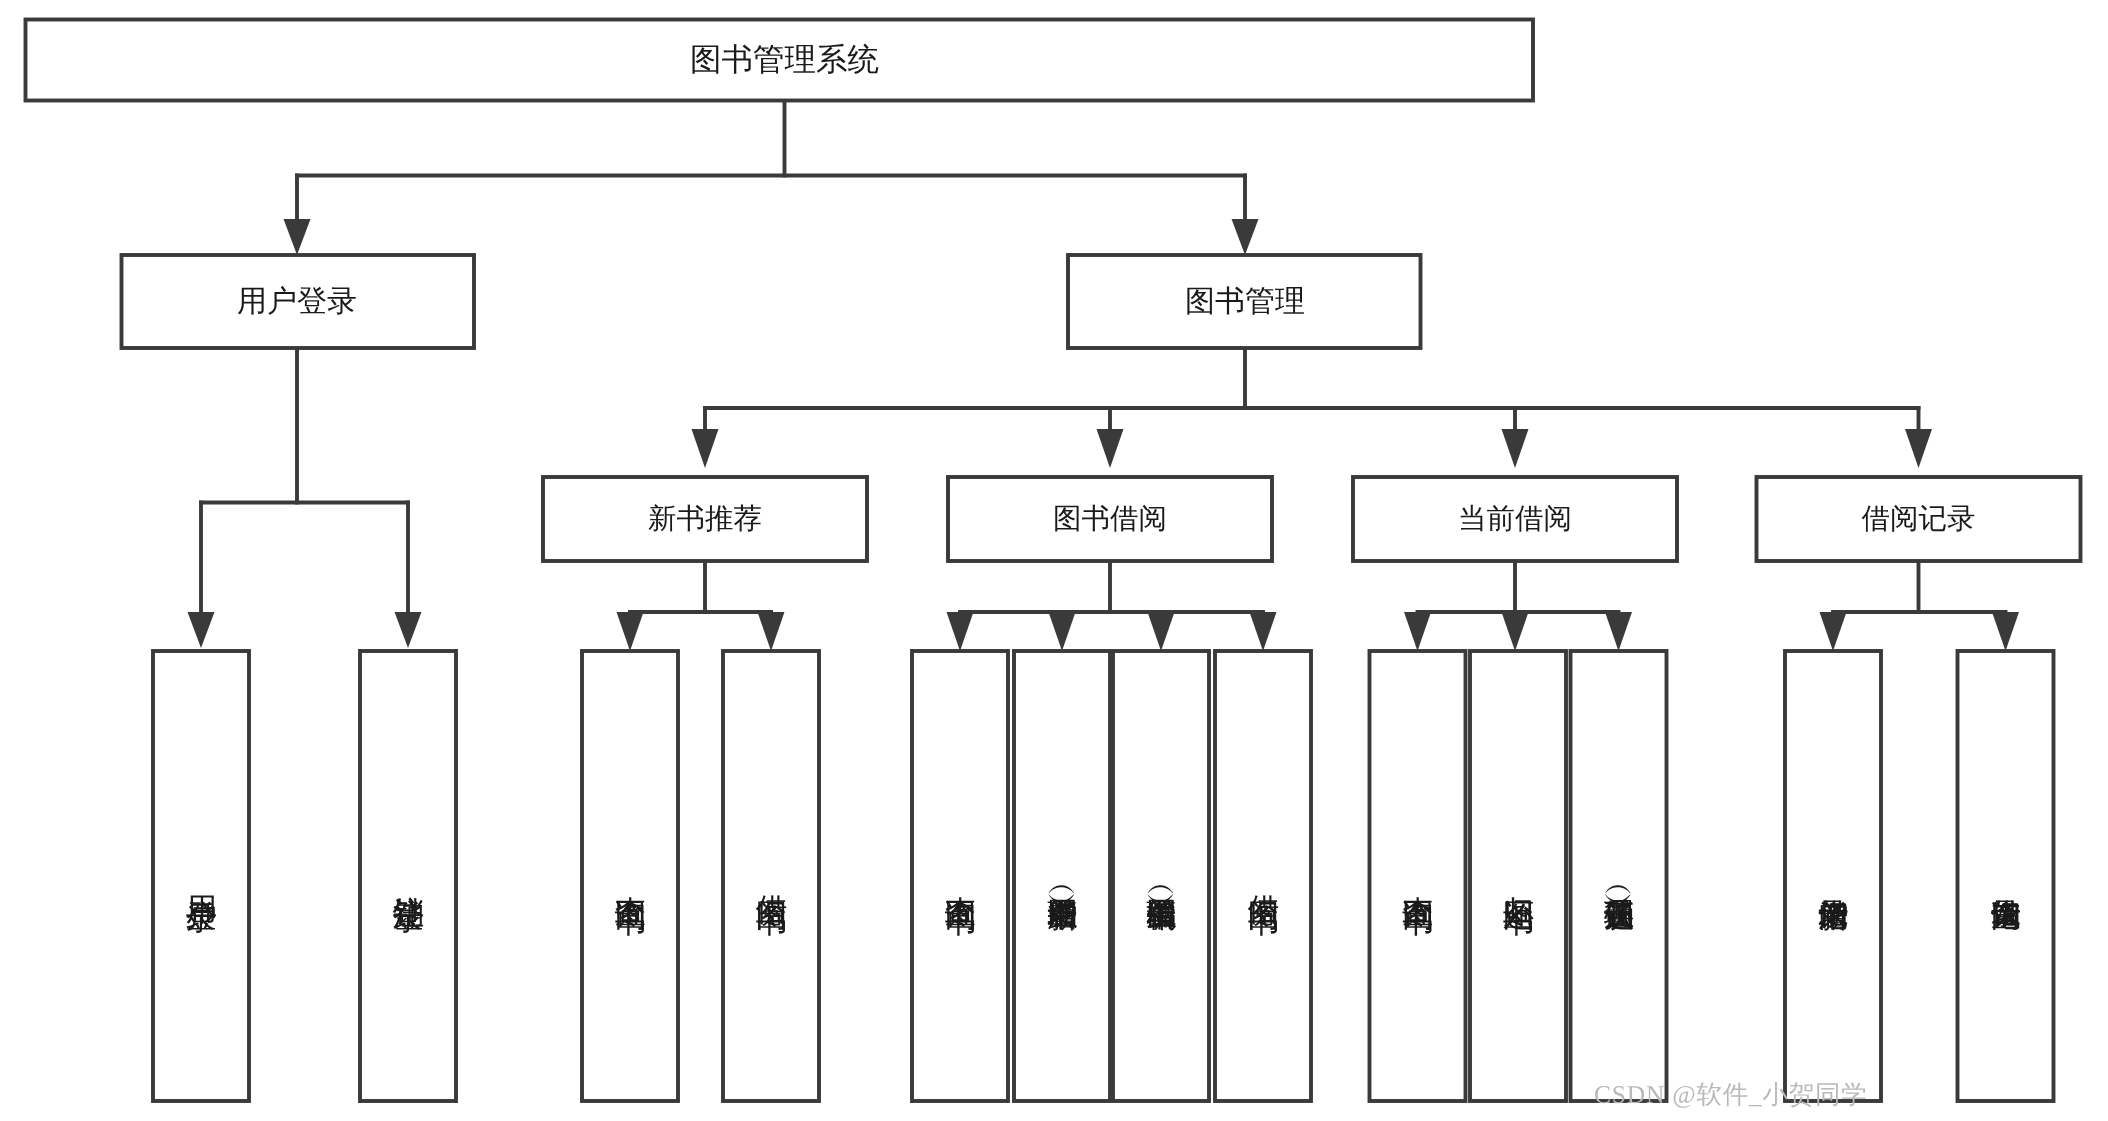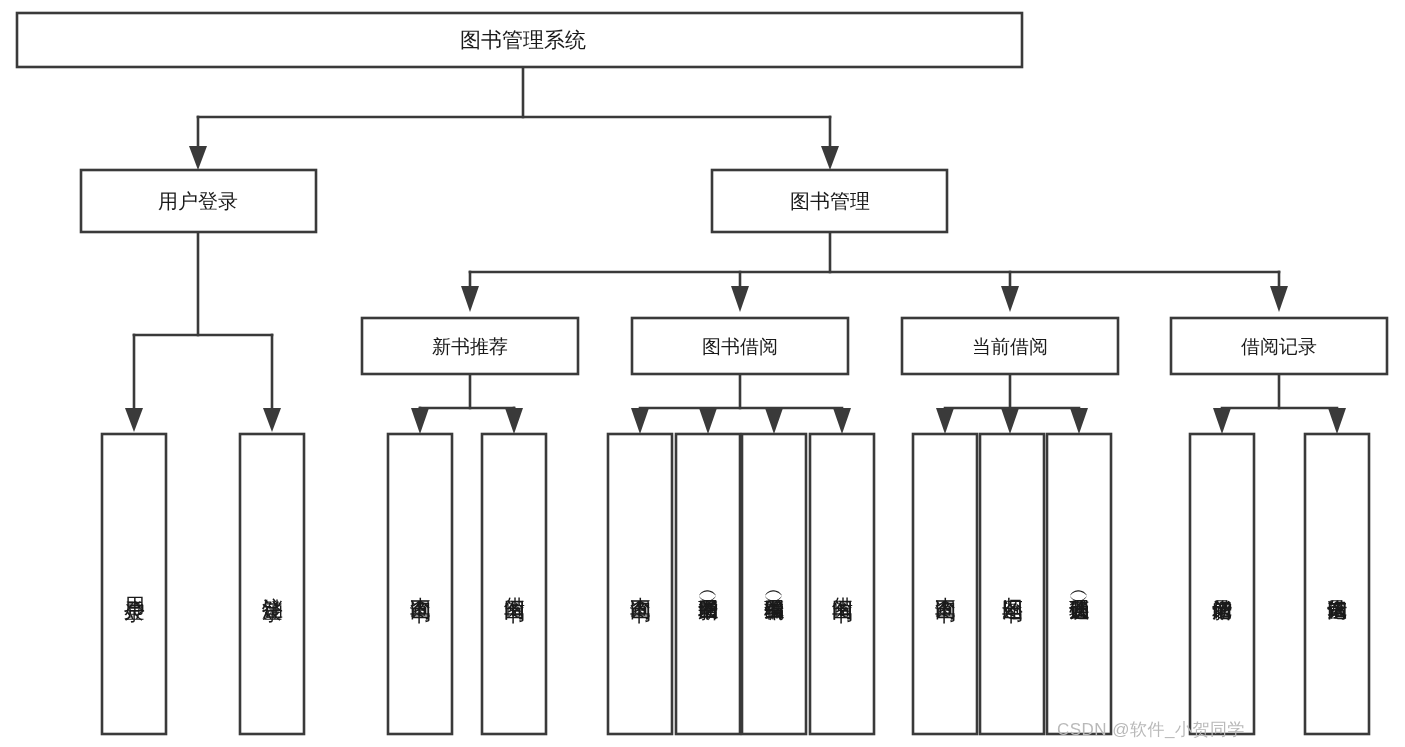--- a/index.html
+++ b/index.html
@@ -73,21 +73,21 @@
     pointer-events: none;
   }
   .leaf-label.tight {
     letter-spacing: 0px;
     font-size: 20px;
   }
   #watermark {
     position: absolute;
     right: 8px;
     bottom: 6px;
-    font-family: Liberation Sans, sans-serif;
+    font-family: Liberation Serif, serif;
     font-size: 17px;
     color: #b9b9b9;
     white-space: nowrap;
     letter-spacing: 0.5px;
   }
 </style>
 </head>
 <body>
 
 <div id="diagram-root">

